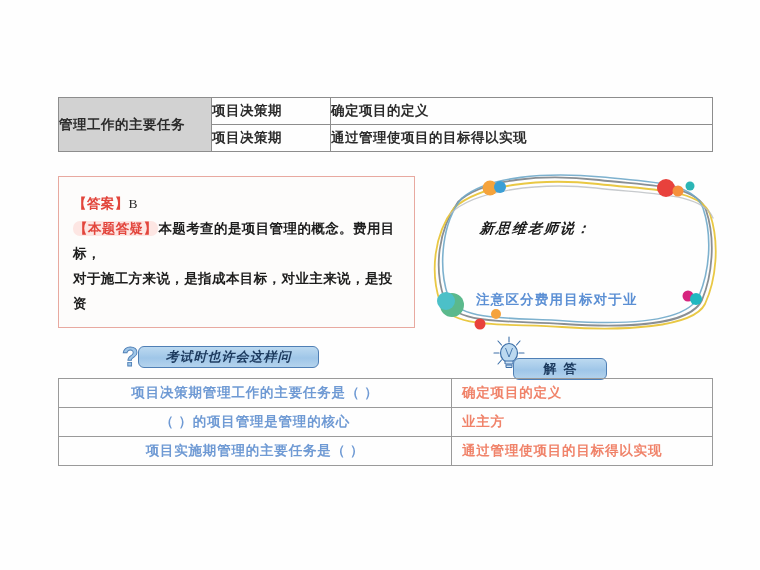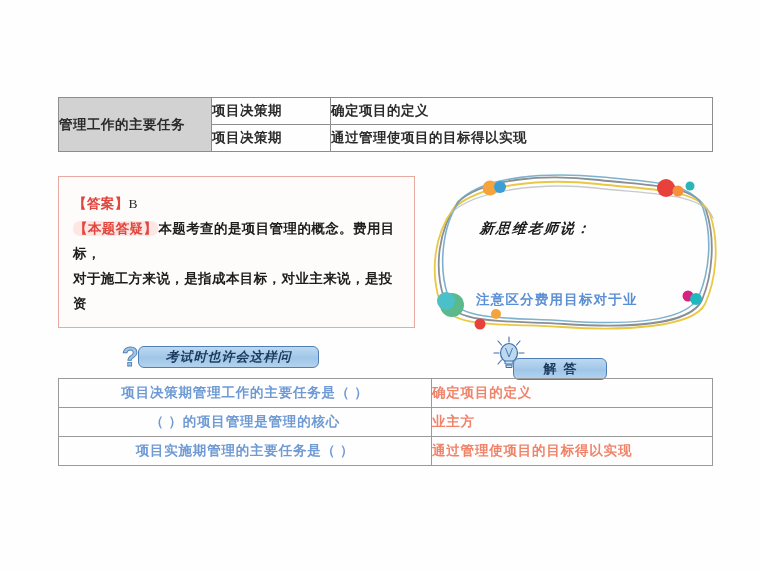--- a/index.html
+++ b/index.html
@@ -141,21 +141,21 @@
     border-collapse:collapse;
     table-layout:fixed;
   }
   .bottom-table td{
     border:1px solid #9a9a9a;
     height:28px;
     font-size:13.5px;
     font-weight:bold;
     vertical-align:middle;
     letter-spacing:.8px;
-    padding:0 0;
+    padding:0 10px;
   }
   .bt-q{
     width:372px;
     color:#6f9ad4;
     text-align:center;
   }
   .bt-a{
     color:#f0836a;
     text-align:left;
     padding-left:28px;

